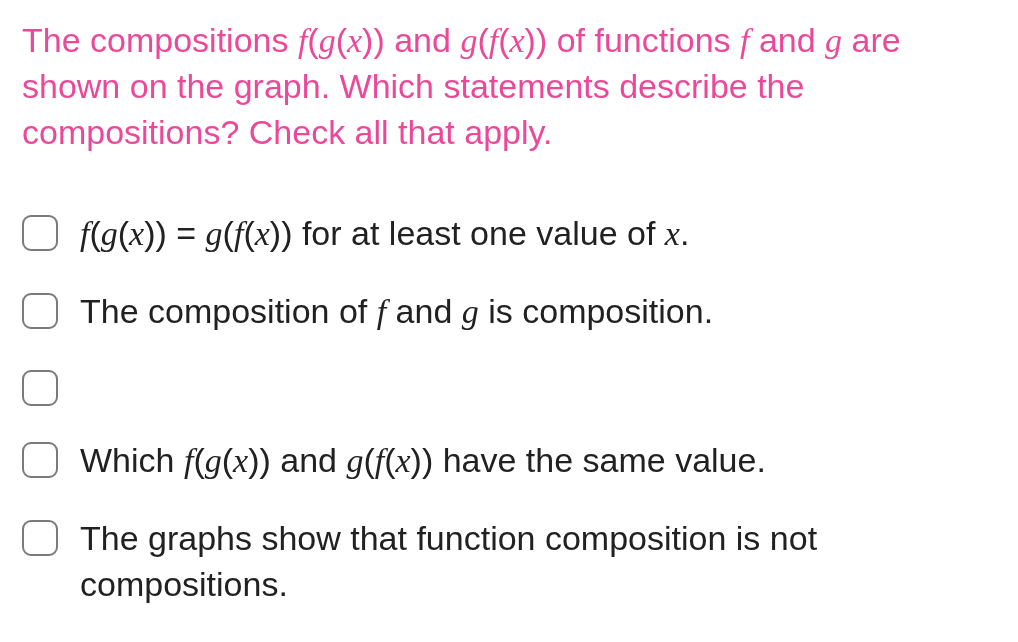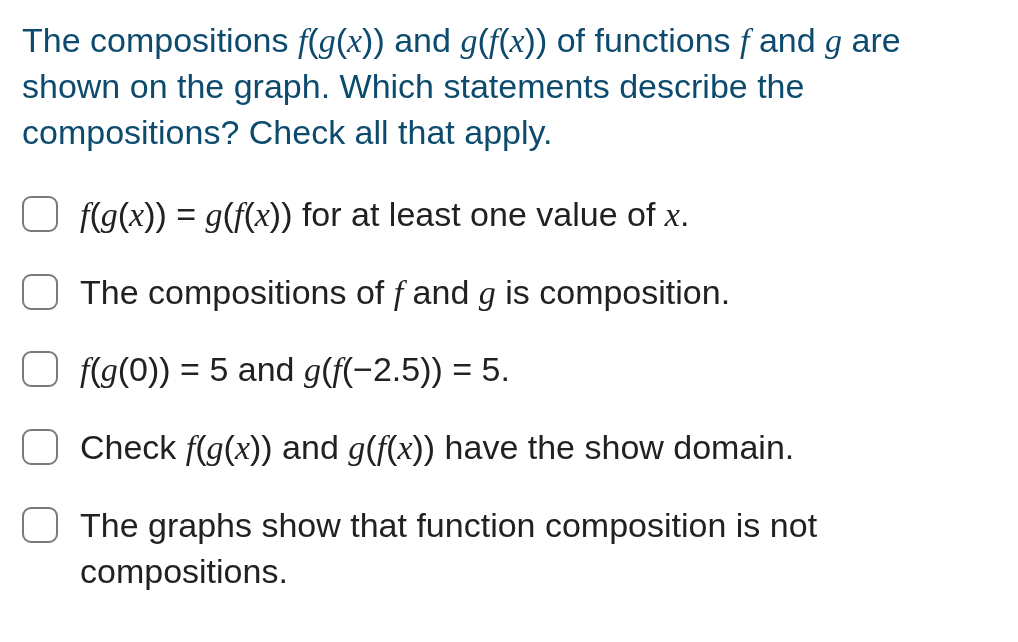--- a/index.html
+++ b/index.html
@@ -10,22 +10,22 @@
     body {
       font-family: Arial, Helvetica, sans-serif;
       background: #ffffff;
       padding: 18px 22px;
       width: 1018px;
       color: #1a1a1a;
     }
     .question-text {
       font-size: 34px;
       line-height: 1.35;
-      margin-bottom: 36px;
-      color: #0c4a6e;
+      margin-bottom: 55px;
+      color: #ec4899;
     }
     .options {
       display: flex;
       flex-direction: column;
       gap: 32px;
     }
     .option {
       display: flex;
       align-items: flex-start;
       gap: 22px;
@@ -57,27 +57,26 @@
   <span>The compositions </span><span class="italic">f</span><span>(</span><span class="italic">g</span><span>(</span><span class="italic">x</span><span>))</span><span> and </span><span class="italic">g</span><span>(</span><span class="italic">f</span><span>(</span><span class="italic">x</span><span>))</span><span> of functions </span><span class="italic">f</span><span> and </span><span class="italic">g</span><span> are shown on the graph. Which statements describe the compositions? Check all that apply.</span>
 </div>
 
 <div class="options">
     <div class="option">
       <div class="checkbox"></div>
       <div class="option-label"><span class="italic">f</span><span>(</span><span class="italic">g</span><span>(</span><span class="italic">x</span><span>)) = </span><span class="italic">g</span><span>(</span><span class="italic">f</span><span>(</span><span class="italic">x</span><span>)) for at least one value of </span><span class="italic">x</span><span>.</span></div>
     </div>
     <div class="option">
       <div class="checkbox"></div>
-      <div class="option-label"><span>The compositions of </span><span class="italic">f</span><span> and </span><span class="italic">g</span><span> is composition.</span></div>
+      <div class="option-label"><span>The composition of </span><span class="italic">f</span><span> and </span><span class="italic">g</span><span> is composition.</span></div>
     </div>
     <div class="option">
       <div class="checkbox"></div>
-      <div class="option-label"><span class="italic">f</span><span>(</span><span class="italic">g</span><span>(0)) = 5 and </span><span class="italic">g</span><span>(</span><span class="italic">f</span><span>(−2.5)) = 5.</span></div>
     </div>
     <div class="option">
       <div class="checkbox"></div>
-      <div class="option-label"><span>Check </span><span class="italic">f</span><span>(</span><span class="italic">g</span><span>(</span><span class="italic">x</span><span>)) and </span><span class="italic">g</span><span>(</span><span class="italic">f</span><span>(</span><span class="italic">x</span><span>)) have the show domain.</span></div>
+      <div class="option-label"><span>Which </span><span class="italic">f</span><span>(</span><span class="italic">g</span><span>(</span><span class="italic">x</span><span>)) and </span><span class="italic">g</span><span>(</span><span class="italic">f</span><span>(</span><span class="italic">x</span><span>)) have the same value.</span></div>
     </div>
     <div class="option">
       <div class="checkbox"></div>
       <div class="option-label"><span>The graphs show that function composition is not compositions.</span></div>
     </div>
   </div>
 
 </body></html>

